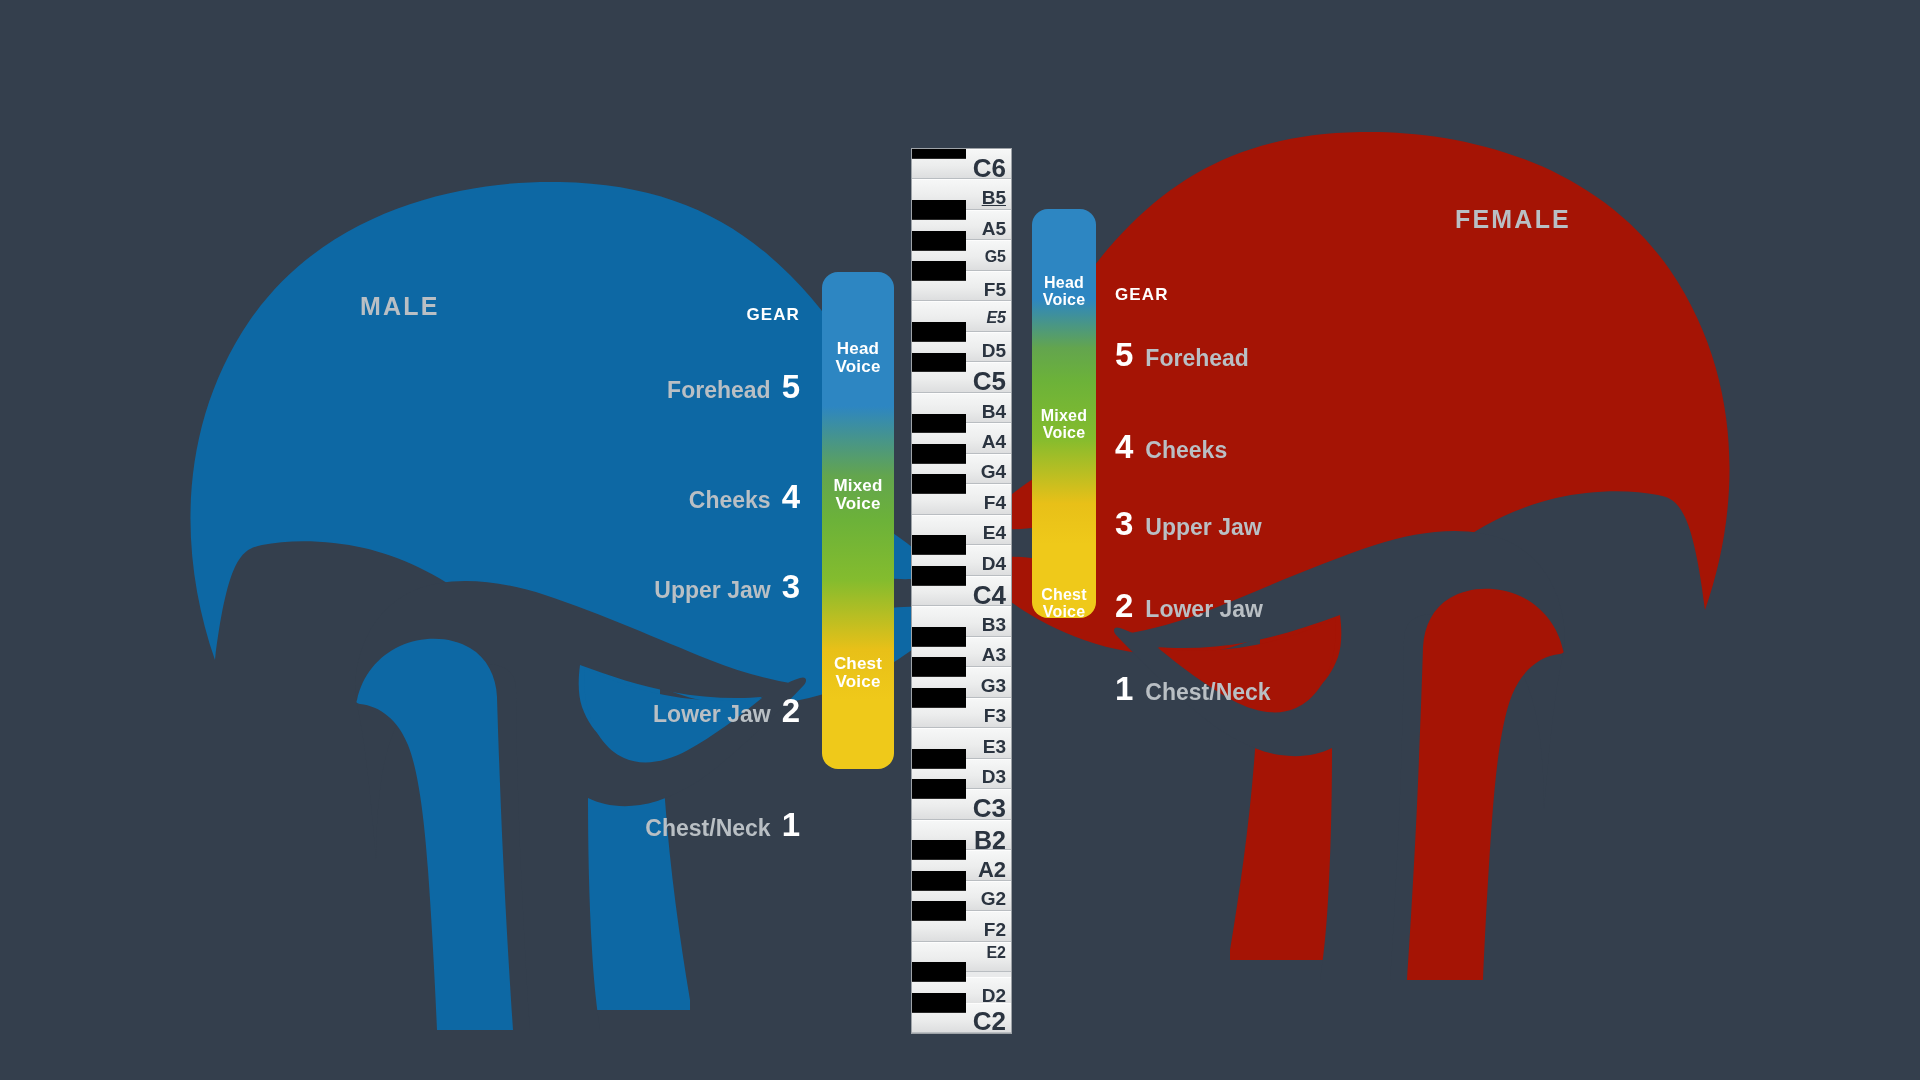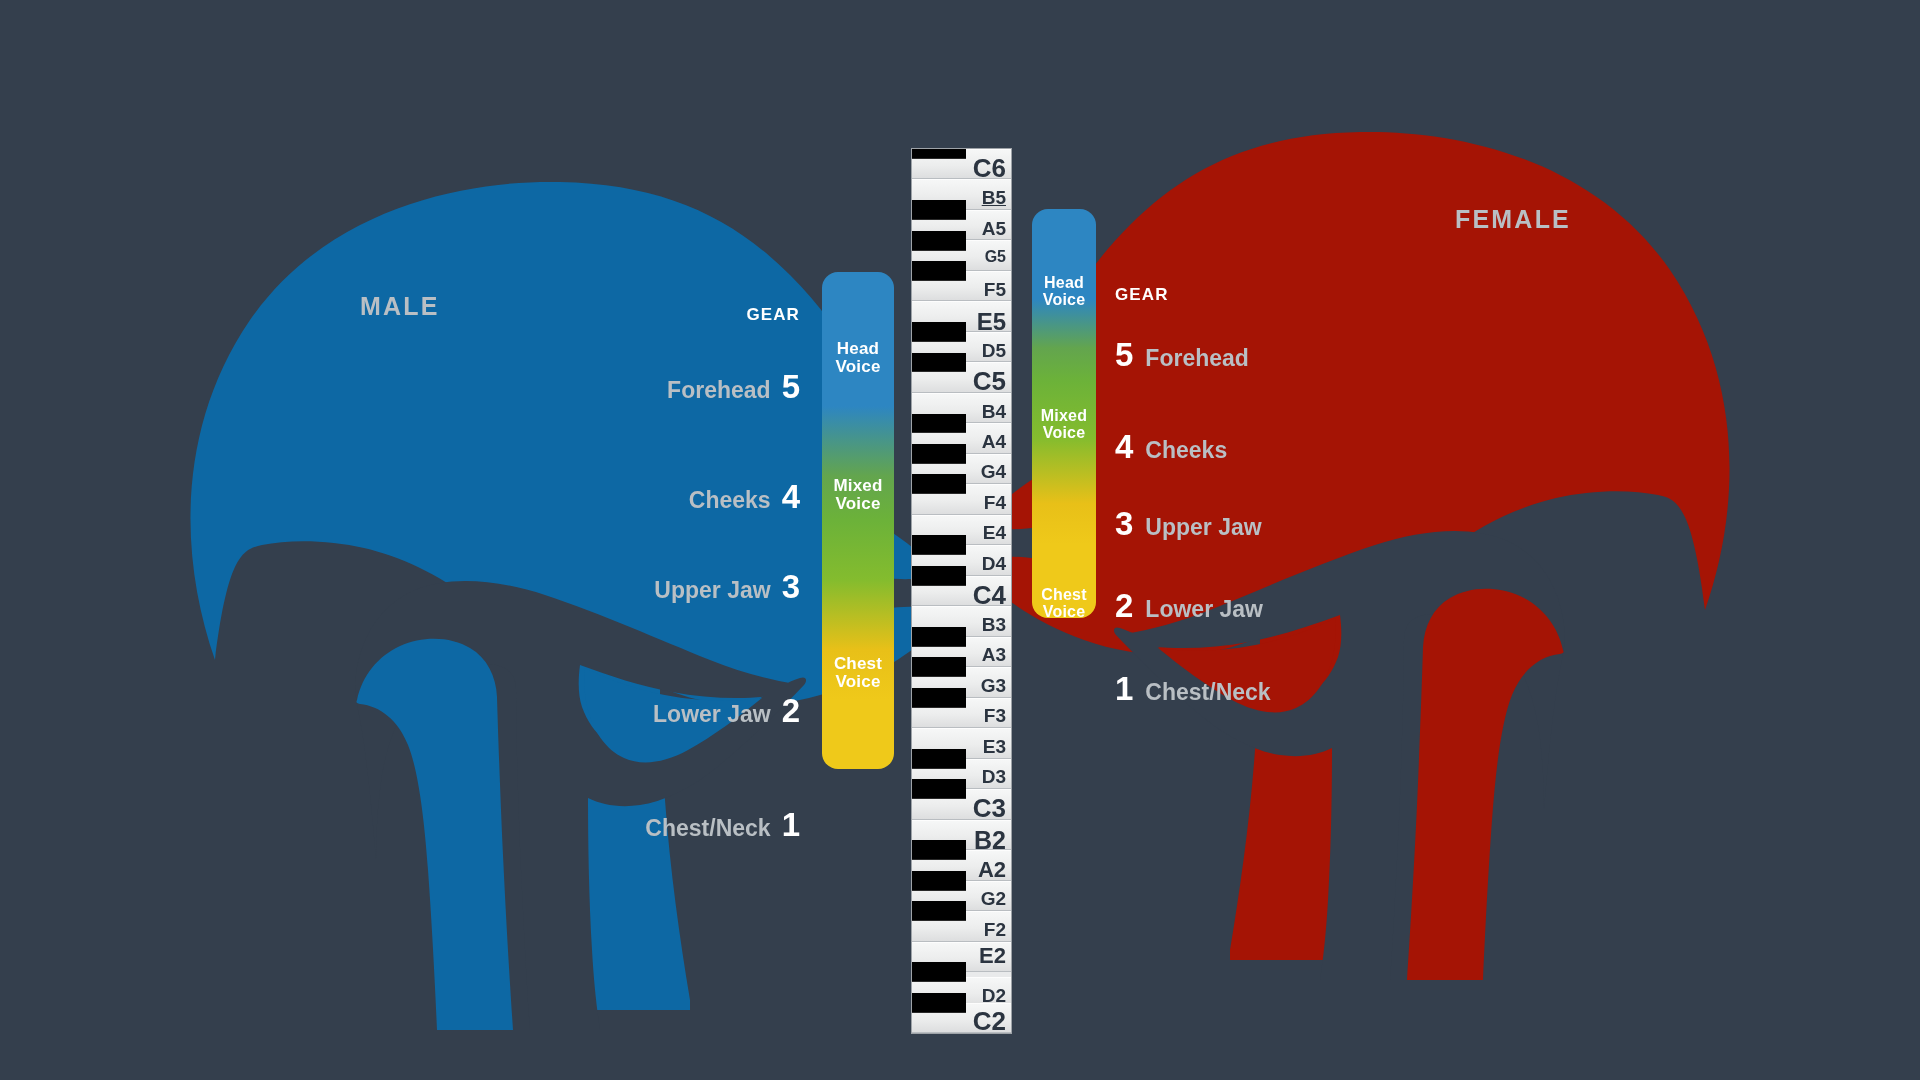--- a/index.html
+++ b/index.html
@@ -304,21 +304,21 @@
       <div class="wkey" style="top: 60.9655px; height: 30.4828px;">
         <span class="lbl" style="font-size: 19px; top: 7.64138px;">A5</span>
       </div>
       <div class="wkey" style="top: 91.4483px; height: 30.4828px;">
         <span class="lbl" style="font-size: 16px; top: 7.64138px;">G5</span>
       </div>
       <div class="wkey" style="top: 121.931px; height: 30.4828px;">
         <span class="lbl" style="font-size: 19px; top: 7.64138px;">F5</span>
       </div>
       <div class="wkey" style="top: 152.414px; height: 30.4828px;">
-        <span class="lbl" style="font-size: 24px; top: 7.64138px;">E5</span>
+        <span class="lbl" style="font-size: 16px; top: 7.64138px; font-style: italic;">E5</span>
       </div>
       <div class="wkey" style="top: 182.897px; height: 30.4828px;">
         <span class="lbl" style="font-size: 19px; top: 7.64138px;">D5</span>
       </div>
       <div class="wkey octave" style="top: 213.379px; height: 30.4828px;">
         <span class="lbl" style="font-size: 26px; top: 4.84138px;">C5</span>
       </div>
       <div class="wkey" style="top: 243.862px; height: 30.4828px;">
         <span class="lbl" style="font-size: 19px; top: 7.64138px;">B4</span>
       </div>
@@ -367,21 +367,21 @@
       <div class="wkey" style="top: 701.103px; height: 30.4828px;">
         <span class="lbl" style="font-size: 22px; top: 7.64138px;">A2</span>
       </div>
       <div class="wkey" style="top: 731.586px; height: 30.4828px;">
         <span class="lbl" style="font-size: 19px; top: 7.64138px;">G2</span>
       </div>
       <div class="wkey" style="top: 762.069px; height: 30.4828px;">
         <span class="lbl" style="font-size: 19px; top: 7.64138px;">F2</span>
       </div>
       <div class="wkey" style="top: 792.552px; height: 30.4828px;">
-        <span class="lbl" style="font-size: 22px; top: 2px;">E2</span>
+        <span class="lbl" style="font-size: 16px; top: 2px;">E2</span>
       </div>
       <div class="wkey" style="top: 828px; height: 30.4828px; padding-left: 46px;">
         <span class="lbl" style="font-size: 19px; top: 7.64138px;">D2</span>
       </div>
       <div class="wkey octave" style="top: 853.517px; height: 30.4828px;">
         <span class="lbl" style="font-size: 26px; top: 4.84138px;">C2</span>
       </div>
       <div class="bkey" style="top: -9.82764px; height: 18.8993px;"></div>
       <div class="bkey" style="top: 51.1379px; height: 18.8993px;"></div>
       <div class="bkey" style="top: 81.6206px; height: 18.8993px;"></div>

